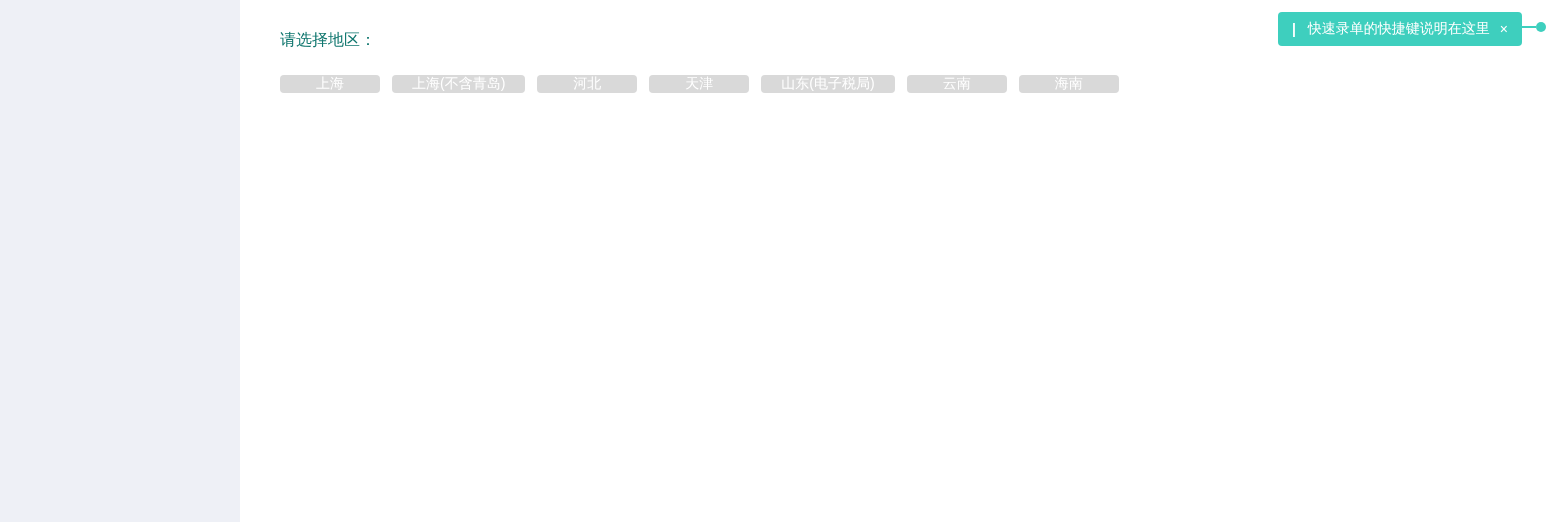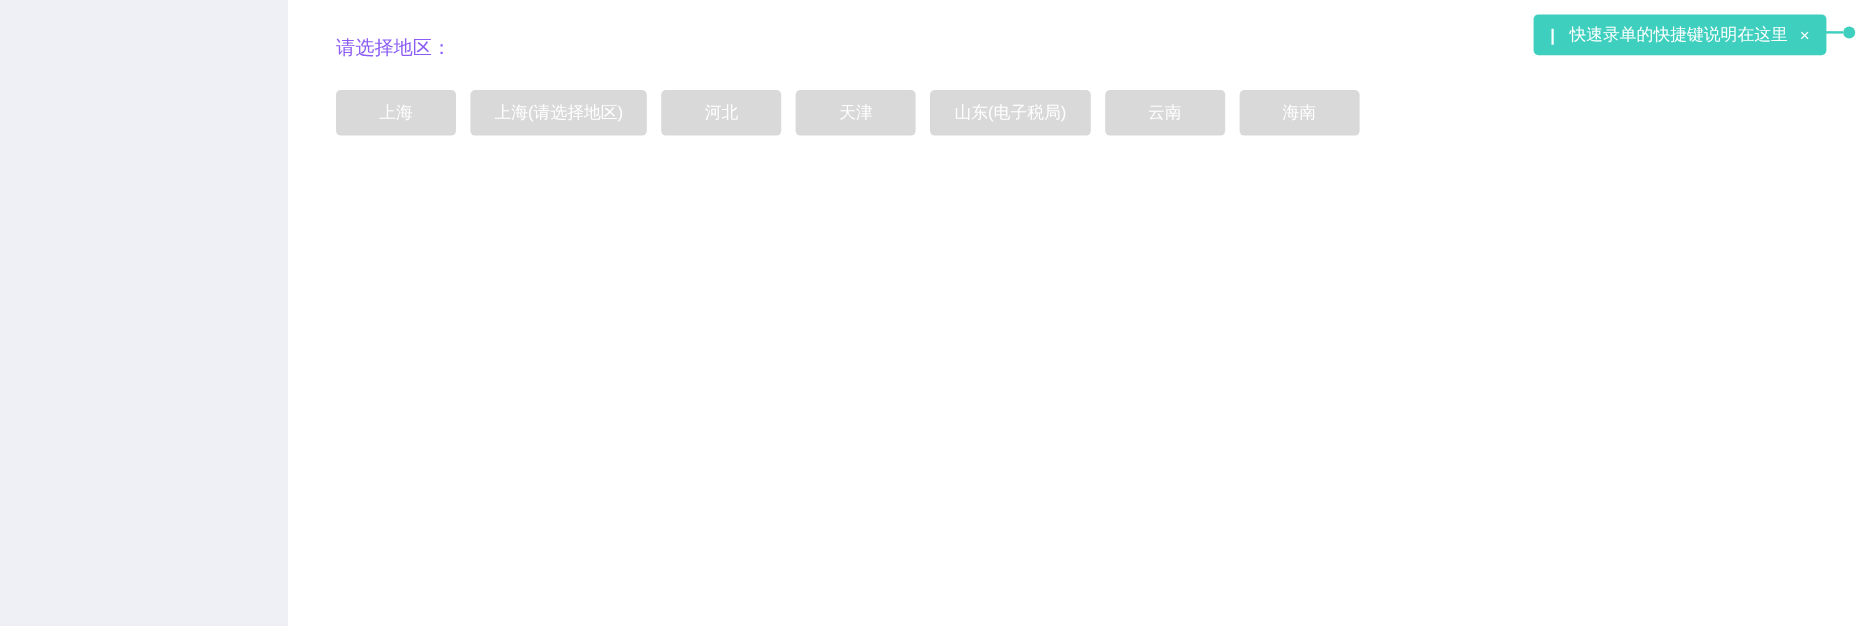--- a/index.html
+++ b/index.html
@@ -31,38 +31,38 @@
       left: 240px;
       top: 0;
       right: 0;
       bottom: 0;
       background: #ffffff;
       padding: 30px 40px;
     }
 
     .page-title {
       font-size: 16px;
-      color: #8b5cf6;
+      color: #0f766e;
       margin-bottom: 24px;
       font-weight: normal;
     }
 
     .region-grid {
       display: flex;
       flex-wrap: wrap;
       gap: 12px;
     }
 
     .region-btn {
       background: #d9d9d9;
       border: none;
       border-radius: 4px;
       color: #fff;
       font-size: 14px;
-      padding: 10px 20px;
+      padding: 0 20px;
       cursor: pointer;
       min-width: 100px;
       text-align: center;
       font-family: 'Microsoft YaHei', '微软雅黑', sans-serif;
     }
 
     
     .tooltip-banner {
       position: absolute;
       top: 12px;
@@ -111,21 +111,21 @@
   </style>
 </head>
 <body>
 
 <div class="sidebar"></div>
 
 <div class="main-content">
   <div class="page-title">请选择地区：</div>
   <div class="region-grid">
   <button class="region-btn">上海</button>
-      <button class="region-btn">上海(请选择地区)</button>
+      <button class="region-btn">上海(不含青岛)</button>
       <button class="region-btn">河北</button>
       <button class="region-btn">天津</button>
       <button class="region-btn">山东(电子税局)</button>
       <button class="region-btn">云南</button>
       <button class="region-btn">海南</button>
     </div>
 </div>
 
 <div class="tooltip-banner">
   <span>快速录单的快捷键说明在这里</span>

